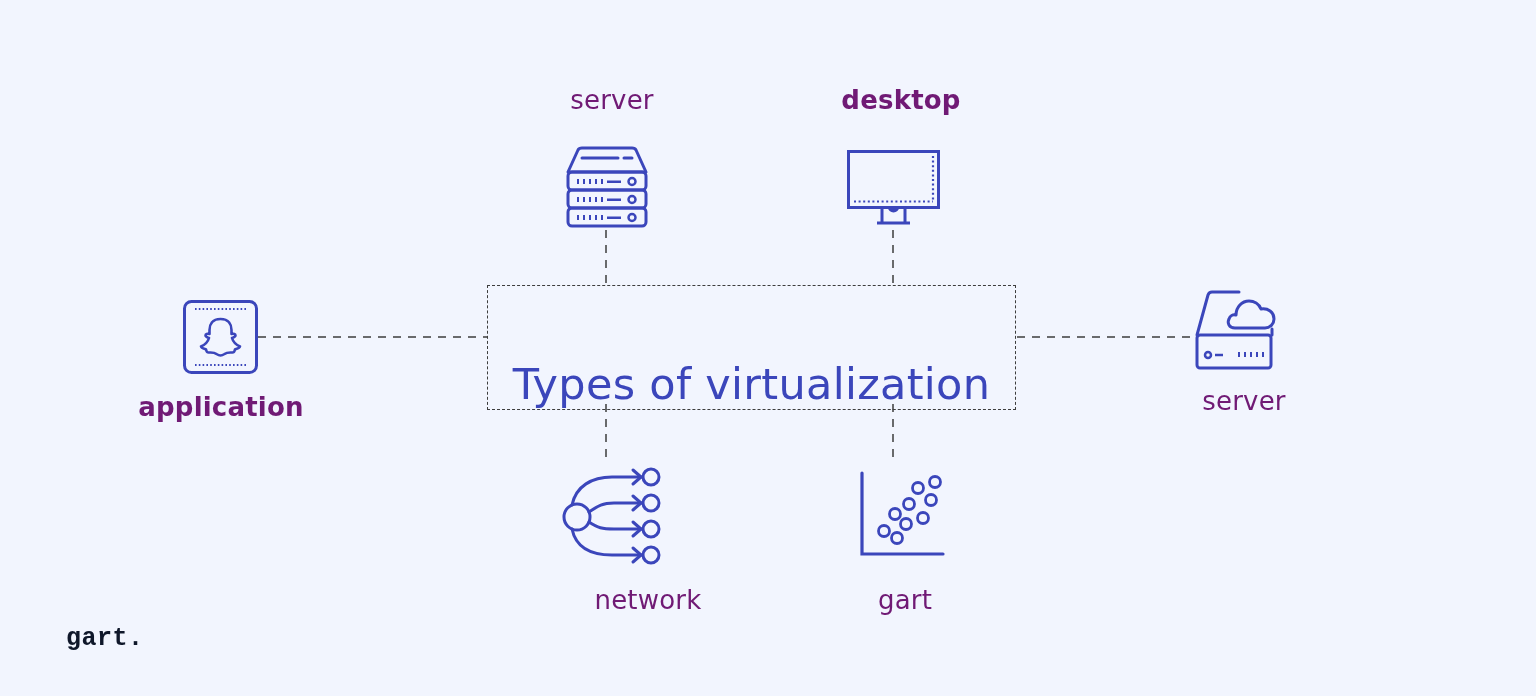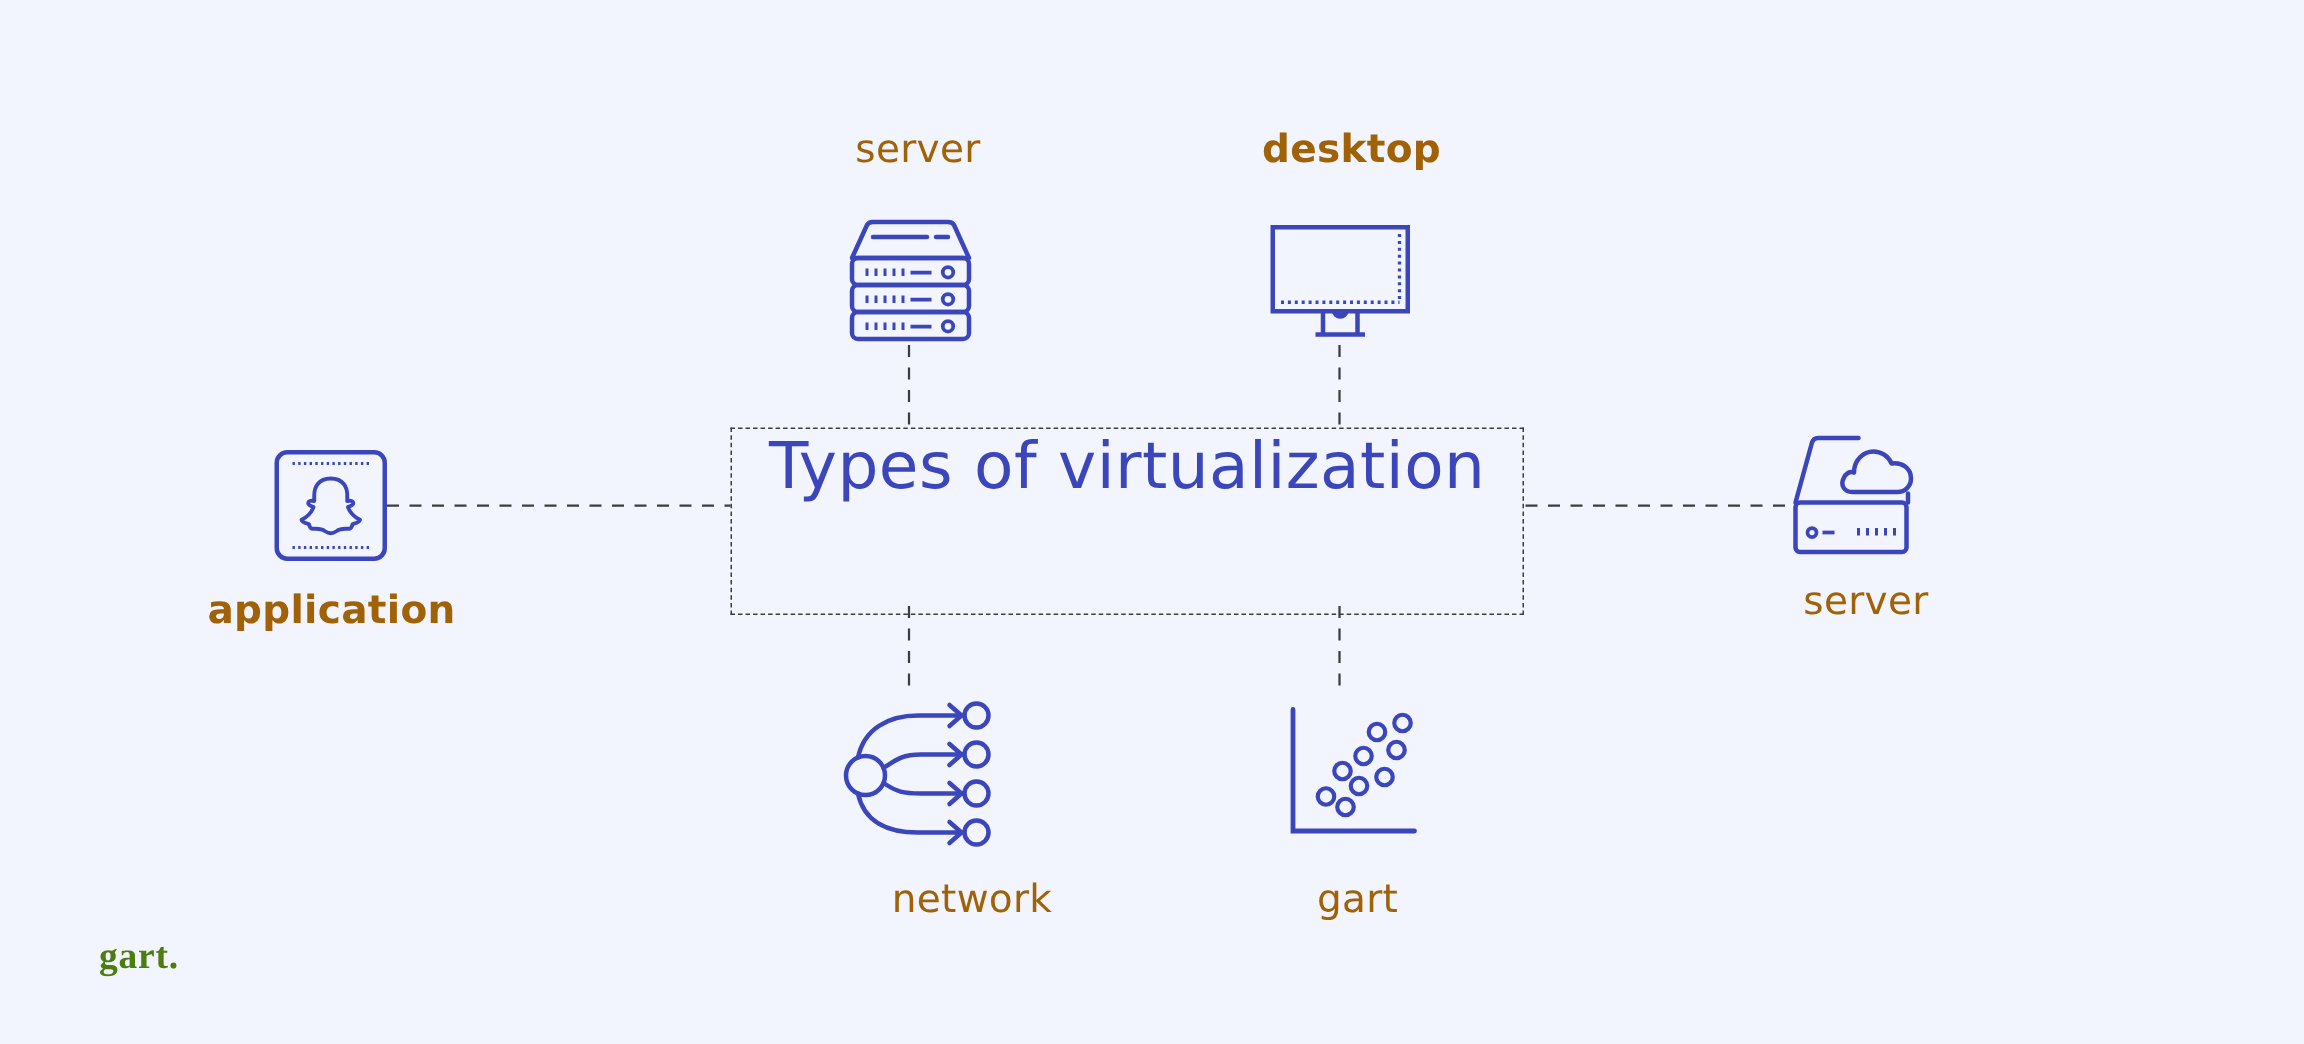--- a/index.html
+++ b/index.html
@@ -7,44 +7,44 @@
     width: 1536px; height: 696px; overflow: hidden;
     background: #f2f5fe;
     position: relative;
     font-family: "Liberation Sans", "DejaVu Sans", sans-serif;
   }
   .abs { position: absolute; }
   .label {
     position: absolute;
     font-family: "DejaVu Sans", sans-serif;
     font-size: 26px;
-    color: #a16207;
+    color: #701a75;
     text-align: center;
     white-space: nowrap;
     transform: translateX(-50%);
     letter-spacing: 0.2px;
   }
   .center-box {
     position: absolute;
     left: 487px; top: 285px; width: 529px; height: 125px;
     border: 1.5px dashed #3d3d3d;
     box-sizing: border-box;
-    display: flex; align-items: flex-start; justify-content: center;
+    display: flex; align-items: flex-end; justify-content: center;
   }
   .center-title {
     font-family: "DejaVu Sans", sans-serif;
     font-size: 43px;
     color: #3b46bb;
     white-space: nowrap;
     letter-spacing: 0.3px;
   }
   .logo {
     position: absolute; left: 66px; top: 624px;
-    font-family: Liberation Serif, serif;
-    font-weight: bold; font-size: 25px; color: #4d7c0f;
+    font-family: Liberation Mono, monospace;
+    font-weight: bold; font-size: 25px; color: #0f172a;
     letter-spacing: 0.5px;
   }
   svg { overflow: visible; }
 </style>
 </head>
 <body>
 
 <svg class="abs" width="1536" height="696" style="left:0;top:0;">
   <g stroke="#3d3d3d" stroke-width="1.5" stroke-dasharray="8 7" fill="none">
     <line x1="606" y1="230" x2="606" y2="285"></line>

